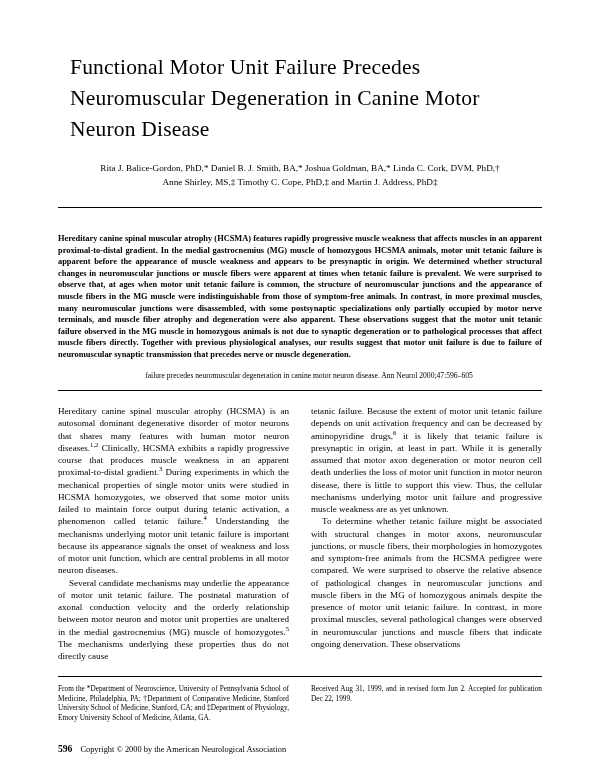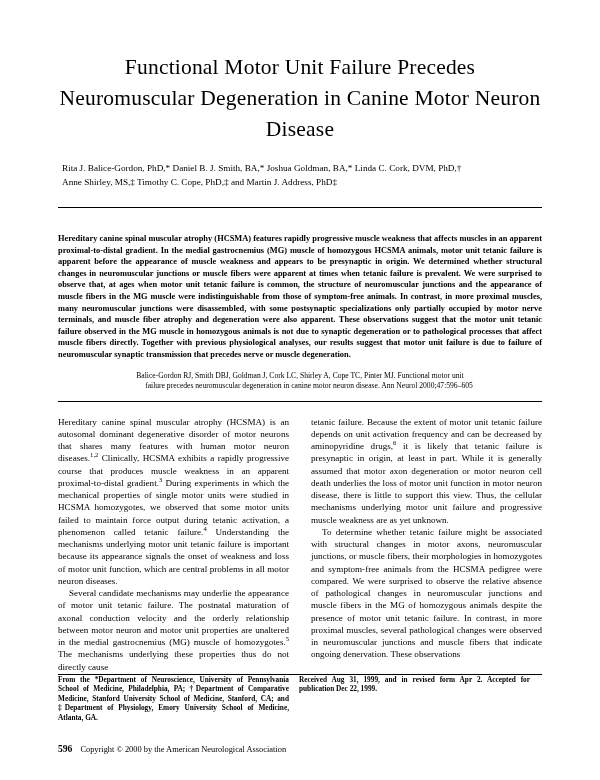--- a/index.html
+++ b/index.html
@@ -15,30 +15,30 @@
     overflow: hidden;
   }
   .page {
     position: relative;
     width: 600px;
     height: 780px;
     box-sizing: border-box;
     padding: 52px 58px 0 58px;
   }
   .title {
-    text-align: center;
+    text-align: left;
     font-size: 21.5px;
     line-height: 31px;
     letter-spacing: 0.2px;
     font-weight: normal;
-    margin: 0 0 16px 0;
+    margin: 0 0 16px 12px;
     font-family: "Liberation Serif", serif;
   }
   .authors {
-    text-align: left;
+    text-align: center;
     font-size: 9.2px;
     line-height: 14px;
     margin: 0 4px 18px 4px;
   }
   .authors .line {
     display: block;
   }
   .abstract-wrap {
     border-top: 1.6px solid #000;
     border-bottom: 1.6px solid #000;
@@ -85,23 +85,23 @@
     font-size: 6.6px;
     vertical-align: super;
     line-height: 0;
   }
   .footnotes {
     position: absolute;
     left: 58px;
     right: 58px;
     bottom: 58px;
     border-top: 0.9px solid #000;
+    padding-top: 7px;
     display: flex;
-    gap: 10px;
-    font-weight: bold;
+    gap: 22px;
   }
   .fn-col {
     width: 231px;
     font-size: 7.3px;
     line-height: 9.4px;
     text-align: justify;
   }
   .fn-col p {
     margin: 0 0 7px 0;
   }
@@ -132,42 +132,41 @@
   <h1 class="title">Functional Motor Unit Failure Precedes Neuromuscular Degeneration in Canine Motor Neuron Disease</h1>
 
   <div class="authors">
     <span class="line">Rita J. Balice-Gordon, PhD,* Daniel B. J. Smith, BA,* Joshua Goldman, BA,* Linda C. Cork, DVM, PhD,†</span>
     <span class="line">Anne Shirley, MS,‡ Timothy C. Cope, PhD,‡ and Martin J. Address, PhD‡</span>
   </div>
 
   <div class="abstract-wrap">
     <p class="abstract">Hereditary canine spinal muscular atrophy (HCSMA) features rapidly progressive muscle weakness that affects muscles in an apparent proximal-to-distal gradient. In the medial gastrocnemius (MG) muscle of homozygous HCSMA animals, motor unit tetanic failure is apparent before the appearance of muscle weakness and appears to be presynaptic in origin. We determined whether structural changes in neuromuscular junctions or muscle fibers were apparent at times when tetanic failure is prevalent. We were surprised to observe that, at ages when motor unit tetanic failure is common, the structure of neuromuscular junctions and the appearance of muscle fibers in the MG muscle were indistinguishable from those of symptom-free animals. In contrast, in more proximal muscles, many neuromuscular junctions were disassembled, with some postsynaptic specializations only partially occupied by motor nerve terminals, and muscle fiber atrophy and degeneration were also apparent. These observations suggest that the motor unit tetanic failure observed in the MG muscle in homozygous animals is not due to synaptic degeneration or to pathological processes that affect muscle fibers directly. Together with previous physiological analyses, our results suggest that motor unit failure is due to failure of neuromuscular synaptic transmission that precedes nerve or muscle degeneration.</p>
     <div class="citation">
-      <span>Balice-Gordon RJ, Smith DBJ, Goldman J, Cork LC, Shirley A, Cope TC, Pinter MJ. Functional motor unit</span>
       <span class="c2">failure precedes neuromuscular degeneration in canine motor neuron disease. Ann Neurol 2000;47:596–605</span>
     </div>
   </div>
 
   <div class="columns">
     <div class="col">
       <p class="first">Hereditary canine spinal muscular atrophy (HCSMA) is an autosomal dominant degenerative disorder of motor neurons that shares many features with human motor neuron diseases.<sup>1,2</sup> Clinically, HCSMA exhibits a rapidly progressive course that produces muscle weakness in an apparent proximal-to-distal gradient.<sup>3</sup> During experiments in which the mechanical properties of single motor units were studied in HCSMA homozygotes, we observed that some motor units failed to maintain force output during tetanic activation, a phenomenon called tetanic failure.<sup>4</sup> Understanding the mechanisms underlying motor unit tetanic failure is important because its appearance signals the onset of weakness and loss of motor unit function, which are central problems in all motor neuron diseases.</p>
       <p>Several candidate mechanisms may underlie the appearance of motor unit tetanic failure. The postnatal maturation of axonal conduction velocity and the orderly relationship between motor neuron and motor unit properties are unaltered in the medial gastrocnemius (MG) muscle of homozygotes.<sup>5</sup> The mechanisms underlying these properties thus do not directly cause</p>
     </div>
     <div class="col">
       <p class="first">tetanic failure. Because the extent of motor unit tetanic failure depends on unit activation frequency and can be decreased by aminopyridine drugs,<sup>6</sup> it is likely that tetanic failure is presynaptic in origin, at least in part. While it is generally assumed that motor axon degeneration or motor neuron cell death underlies the loss of motor unit function in motor neuron disease, there is little to support this view. Thus, the cellular mechanisms underlying motor unit failure and progressive muscle weakness are as yet unknown.</p>
       <p>To determine whether tetanic failure might be associated with structural changes in motor axons, neuromuscular junctions, or muscle fibers, their morphologies in homozygotes and symptom-free animals from the HCSMA pedigree were compared. We were surprised to observe the relative absence of pathological changes in neuromuscular junctions and muscle fibers in the MG of homozygous animals despite the presence of motor unit tetanic failure. In contrast, in more proximal muscles, several pathological changes were observed in neuromuscular junctions and muscle fibers that indicate ongoing denervation. These observations</p>
     </div>
   </div>
 
   <div class="footnotes">
     <div class="fn-col">
       <p>From the *Department of Neuroscience, University of Pennsylvania School of Medicine, Philadelphia, PA; †Department of Comparative Medicine, Stanford University School of Medicine, Stanford, CA; and ‡Department of Physiology, Emory University School of Medicine, Atlanta, GA.</p>
     </div>
     <div class="fn-col">
-      <p>Received Aug 31, 1999, and in revised form Apr 2. Accepted for publication Dec 22, 1999.</p>
+      <p>Received Aug 31, 1999, and in revised form Jun 2. Accepted for publication Dec 22, 1999.</p>
     </div>
   </div>
 
   <div class="pagefoot">
     <span class="pageno">596</span><span class="copy">Copyright © 2000 by the American Neurological Association</span>
   </div>
 
 </div>
 
 </body></html>

